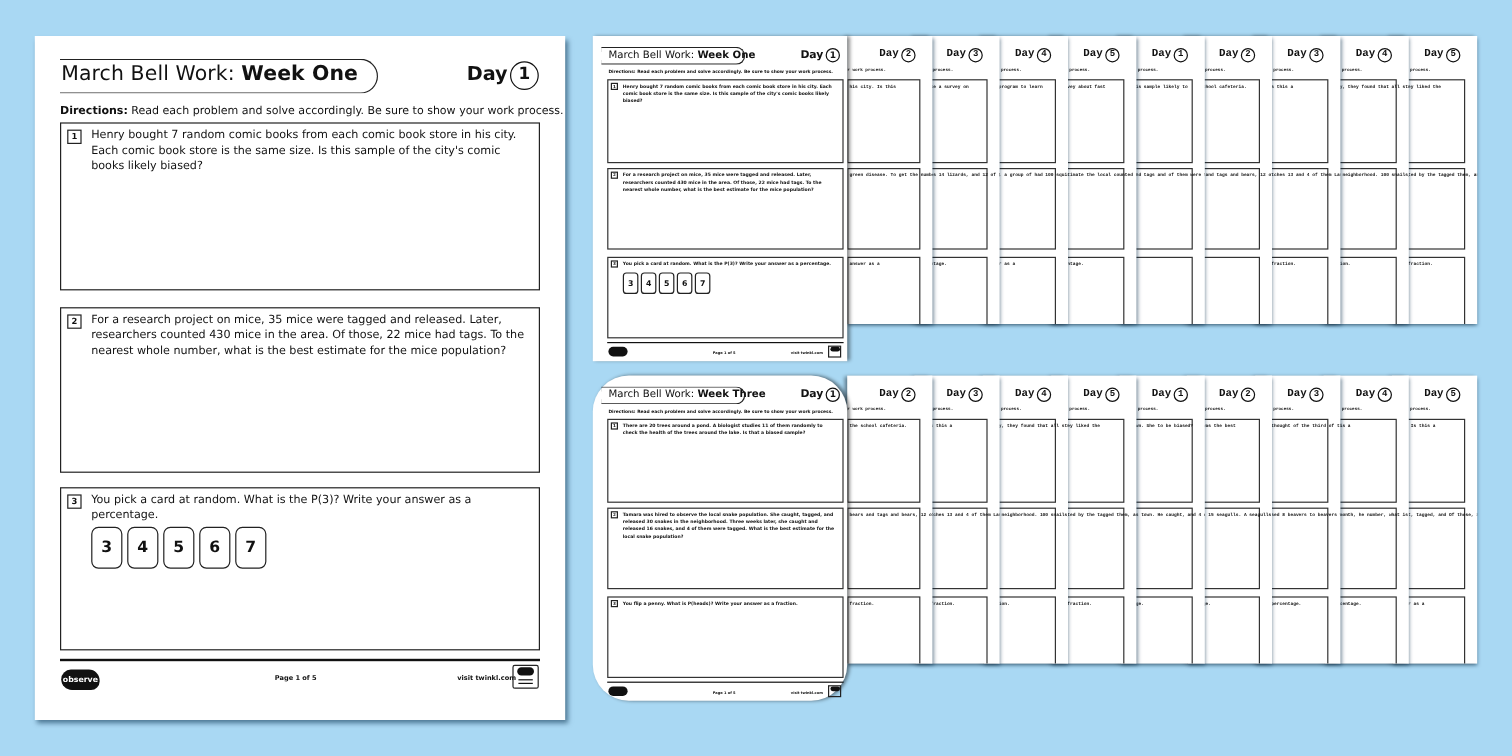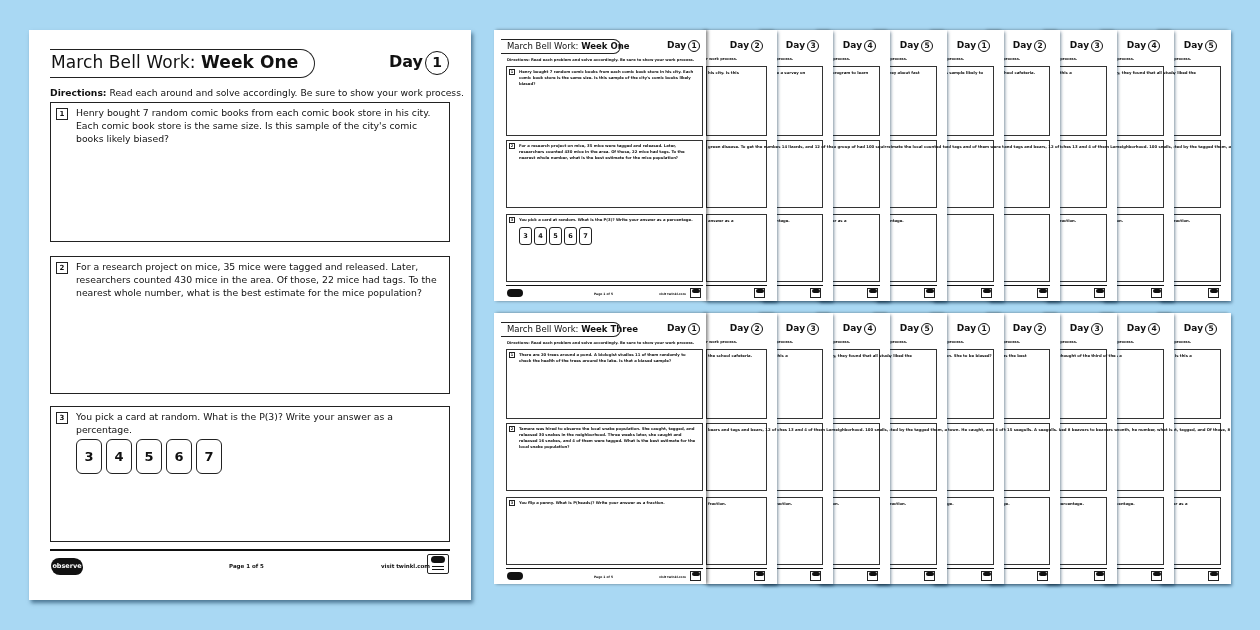--- a/index.html
+++ b/index.html
@@ -31,21 +31,21 @@
   .page-num { position: absolute; left: 200px; top: 533px; font-size: 5.5px; font-weight: bold; }
   .visit { position: absolute; left: 352px; top: 533px; font-size: 5.5px; font-weight: bold; }
   .badge { position: absolute; left: 398px; top: 524px; width: 22px; height: 20px; border: 1.2px solid #222; border-radius: 2px; }
   .badge::before { content: ""; position: absolute; left: 3px; top: 1px; width: 14px; height: 7px; background: #111; border-radius: 5px; }
   .badge::after { content: ""; position: absolute; left: 4px; top: 11px; width: 12px; height: 1px; background: #111; box-shadow: 0 3px 0 #111; }
 
   
   .stack-row { position: absolute; left: 494px; width: 737px; height: 271px; }
   .stack-row.row1 { top: 30px; }
   .stack-row.row2 { top: 313px; }
-  .back-page { position: absolute; top: 0; height: 271px; background: #fff; box-shadow: -3px 0 3px rgba(0,0,0,0.35), 1px 2px 3px rgba(0,40,70,0.5); overflow: hidden; }
+  .back-page { position: absolute; top: 0; height: 240px; background: #fff; box-shadow: -3px 0 3px rgba(0,0,0,0.35), 1px 2px 3px rgba(0,40,70,0.5); overflow: hidden; font-family: Liberation Mono, monospace; }
   .back-page .sday { position: absolute; right: 14px; top: 10px; font-size: 9px; font-weight: bold; white-space: nowrap; }
   .back-page .scircle { display: inline-block; width: 12px; height: 12px; border: 1px solid #111; border-radius: 50%; font-size: 7.5px;
     text-align: center; line-height: 10px; margin-left: 2px; }
   .back-page .sdir { position: absolute; left: 0; top: 27px; font-size: 3.6px; font-weight: bold; white-space: nowrap; }
   .back-page .sbox { position: absolute; left: 0; right: 10px; border: 1px solid #333; }
   .back-page .sbox .stxt { position: absolute; left: 1px; top: 3px; font-size: 3.8px; font-weight: bold; line-height: 6px; white-space: nowrap; }
   .back-page .sfoot { position: absolute; left: 0; right: 10px; top: 255px; height: 1px; background: #111; }
   .back-page .sbadge { position: absolute; right: 12px; top: 258px; width: 11px; height: 10px; border: 0.8px solid #222; }
   .back-page .sbadge::before { content: ""; position: absolute; left: 1px; top: 0; width: 8px; height: 4px; background: #111; border-radius: 3px; }
 
@@ -68,21 +68,21 @@
   .fp-badge::before { content: ""; position: absolute; left: 1px; top: 0; width: 8px; height: 4px; background: #111; border-radius: 3px; }
 </style>
 </head>
 <body>
 
 <div class="main-page">
   <div class="title-pill"></div>
   <div class="title-text"><span>March Bell Work: </span><b>Week One</b></div>
   <div class="day-label">Day</div>
   <div class="day-circle">1</div>
-  <div class="directions"><b>Directions:</b><span> Read each around and solve accordingly. Be sure to show your work process.</span></div>
+  <div class="directions"><b>Directions:</b><span> Read each problem and solve accordingly. Be sure to show your work process.</span></div>
 
   <div class="qbox" style="top:72px;height:140px;">
     <div class="qnum">1</div>
     <div class="qtext">Henry bought 7 random comic books from each comic book store in his city. Each comic book store is the same size. Is this sample of the city's comic books likely biased?</div>
   </div>
   <div class="qbox" style="top:226px;height:138px;">
     <div class="qnum">2</div>
     <div class="qtext">For a research project on mice, 35 mice were tagged and released. Later, researchers counted 430 mice in the area. Of those, 22 mice had tags. To the nearest whole number, what is the best estimate for the mice population?</div>
   </div>
   <div class="qbox" style="top:376px;height:136px;">
@@ -400,21 +400,21 @@
       </div>
       <div class="sbox" style="top:110px;height:68px;">
         <div class="stxt">bears and tags and bears, 12 of which the wild bear</div>
       </div>
       <div class="sbox" style="top:184px;height:68px;">
         <div class="stxt">fraction.</div>
       </div>
       <div class="sfoot"></div>
       <div class="sbadge"></div>
     </div>
-    <div class="front-page" style="z-index: 50;">
+    <div class="front-page" style="z-index: 50; border-radius: 30px;">
       <div class="fp-pill"></div>
       <div class="fp-title"><span>March Bell Work: </span><b>Week Three</b></div>
       <div class="fp-day">Day<span class="scircle" style="display:inline-block;width:12px;height:12px;border:1px solid #111;border-radius:50%;font-size:7.5px;text-align:center;line-height:10px;margin-left:2px;">1</span></div>
       <div class="fp-dir">Directions: Read each problem and solve accordingly. Be sure to show your work process.</div>
       <div class="fp-box" style="top:36px;height:70px;">
         <div class="fp-qn">1</div>
         <div class="fp-qt">There are 20 trees around a pond. A biologist studies 11 of them randomly to check the health of the trees around the lake. Is that a biased sample?</div>
       </div>
       <div class="fp-box" style="top:110px;height:68px;">
         <div class="fp-qn">2</div>

